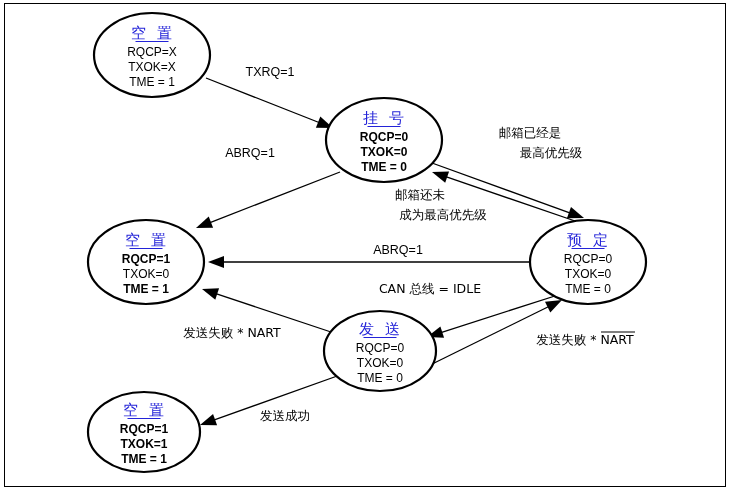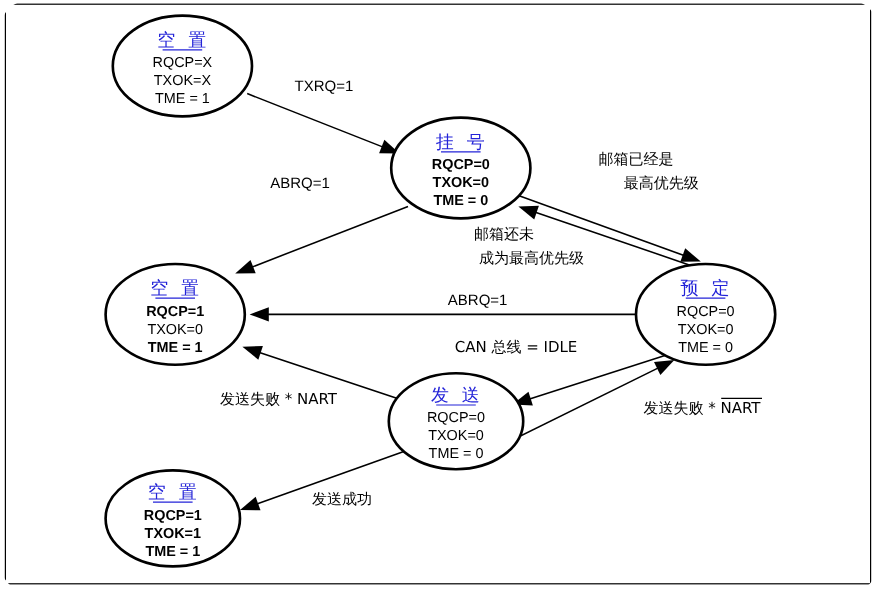--- a/index.html
+++ b/index.html
@@ -7,21 +7,20 @@
     padding: 0;
     background: #ffffff;
   }
   #page {
     position: relative;
     width: 732px;
     height: 494px;
     background: #ffffff;
     font-family: "Liberation Sans", "DejaVu Sans", sans-serif;
     overflow: hidden;
-    border-radius: 25px;
   }
   #frame {
     position: absolute;
     left: 4px;
     top: 3px;
     width: 722px;
     height: 484px;
     border: 1px solid #000000;
     box-sizing: border-box;
     background: #ffffff;

